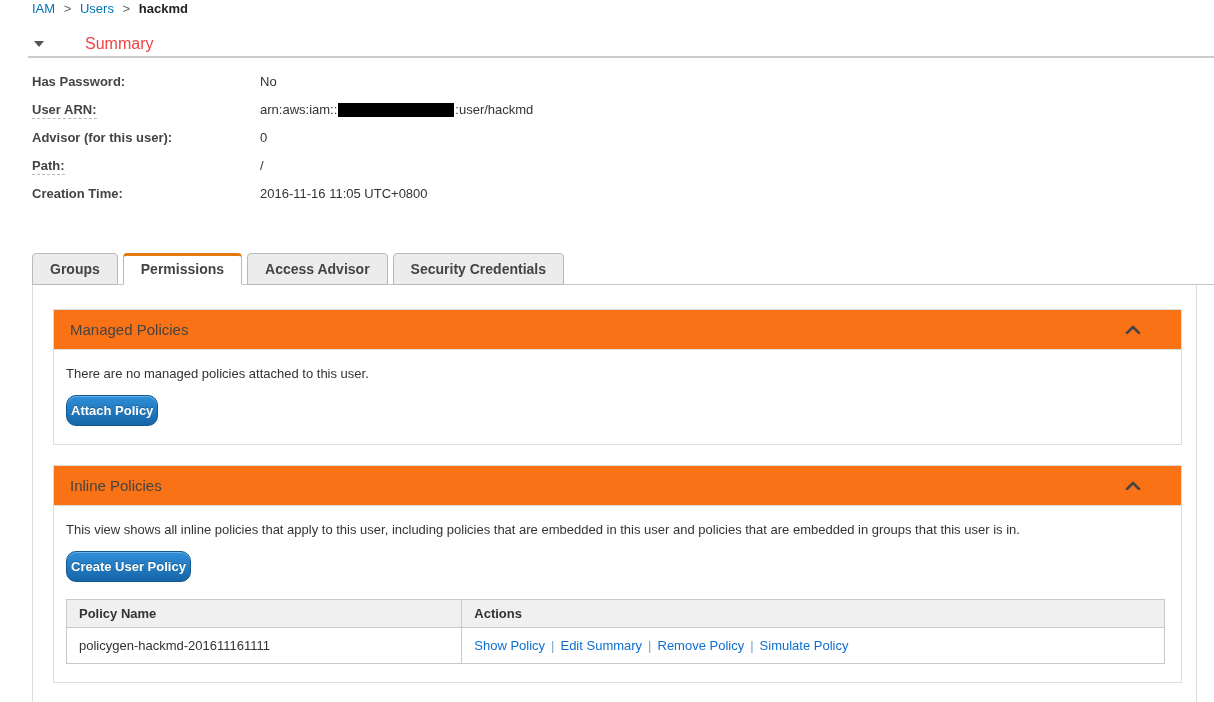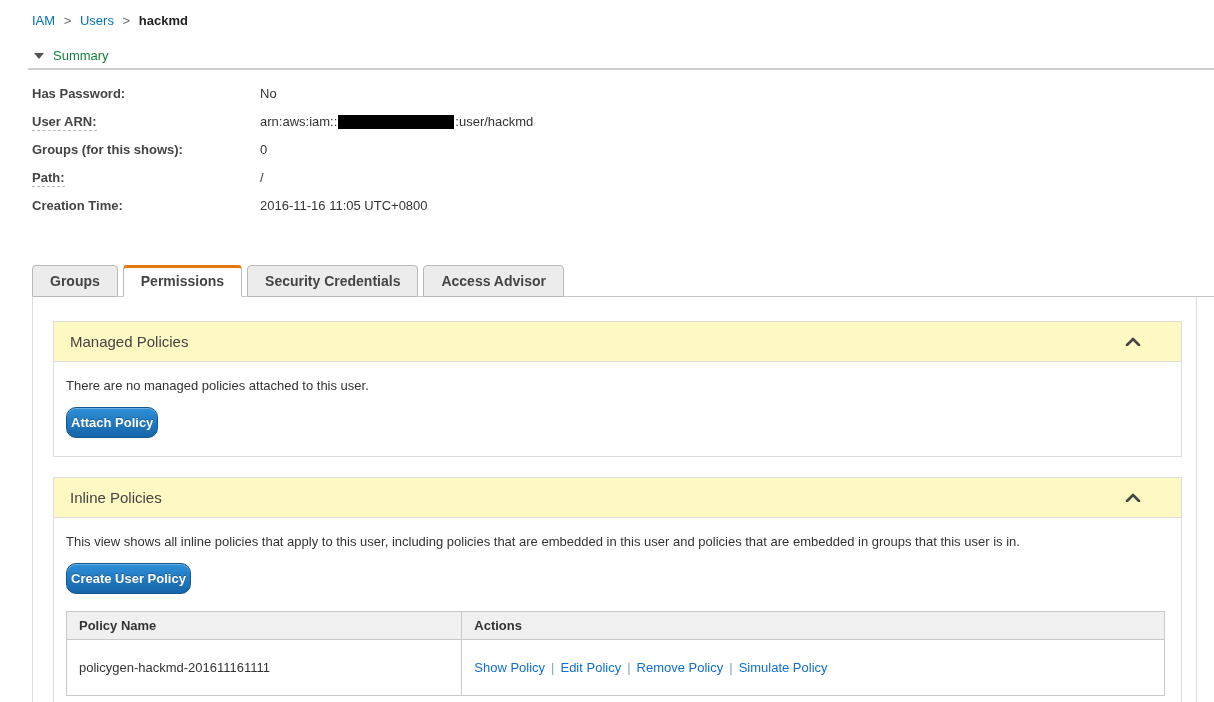--- a/index.html
+++ b/index.html
@@ -5,29 +5,29 @@
   * { box-sizing: border-box; }
   html, body { margin: 0; padding: 0; }
   body {
     width: 1214px; height: 702px; overflow: hidden;
     background: #fff;
     font-family: "Liberation Sans", sans-serif;
     font-size: 13px; color: #444;
   }
 
   
-  .breadcrumb { padding: 13px 0 0 32px; line-height: 16px; }
+  .breadcrumb { padding: 1px 0 0 32px; line-height: 16px; }
   .crumb-link { color: #0073bb; text-decoration: none; cursor: pointer; }
   .crumb-sep { color: #666; margin: 0 5px; }
   .crumb-current { color: #222; font-weight: bold; }
 
   
   .summary-head { margin: 17px 0 0 34px; display: flex; align-items: center; gap: 9px; cursor: pointer; width: 140px; }
   .tri { width: 0; height: 0; border-left: 5px solid transparent; border-right: 5px solid transparent; border-top: 6px solid #555; }
-  .summary-title { font-size: 13px; color: #15803d; line-height: 20px; }
+  .summary-title { font-size: 16px; color: #ef4444; line-height: 20px; margin-left: 32px; }
   .rule { margin: 2px 0 0 28px; border-bottom: 2px solid #ccc; }
 
   
   .fields { margin: 16px 0 0 32px; }
   .field-row { display: flex; margin-bottom: 12px; line-height: 16px; }
   .field-row dt { width: 228px; font-weight: bold; color: #444; }
   .field-row dd { margin: 0; color: #333; }
   .tt { border-bottom: 1px dashed #bbb; padding-bottom: 1px; cursor: help; }
   .redacted { display: inline-block; width: 116px; height: 14px; background: #000; vertical-align: text-bottom; margin: 0 1px; }
 
@@ -49,21 +49,21 @@
     background: #fff;
     padding: 24px 14px 22px 20px;
     min-height: 390px;
   }
 
   
   .box { border: 1px solid #ddd; }
   .box + .box { margin-top: 20px; }
   .box-head {
     display: flex; justify-content: space-between; align-items: center;
-    background: #fef9c3; border-bottom: 1px solid #ddd;
+    background: #f97316; border-bottom: 1px solid #ddd;
     padding: 11px 16px; cursor: pointer;
   }
   .box-title { font-size: 15px; color: #444; }
   .chev { display: inline-flex; margin-right: 24px; cursor: pointer; }
   .box-body { padding: 16px 16px 18px 12px; }
   .box-body p { margin: 0 0 13px 0; color: #333; line-height: 16px; }
 
   
   .btn {
     display: inline-block;
@@ -73,21 +73,21 @@
     border: 1px solid #12578f; border-radius: 10px;
     padding: 7px 4px; cursor: pointer;
     text-shadow: 0 -1px 0 rgba(0,0,0,0.25);
     box-shadow: inset 0 1px 0 rgba(255,255,255,0.3);
   }
 
   
   table.policies { border-collapse: collapse; width: 100%; margin-top: 17px; font-size: 13px; border-radius: 31px; }
   table.policies th, table.policies td { border: 1px solid #c9c9c9; text-align: left; }
   table.policies th { background: #f0f0f0; padding: 6px 12px; color: #333; font-weight: bold; }
-  table.policies td { padding: 20px 12px; color: #333; }
+  table.policies td { padding: 10px 12px; color: #333; }
   .col-name { width: 36%; }
   .actions a { color: #0f6fd0; text-decoration: none; cursor: pointer; }
   .pipe { color: #7ba3cc; margin: 0 6px; }
 </style>
 </head>
 <body>
 
 <nav class="breadcrumb">
   <a class="crumb-link">IAM</a>
   <span class="crumb-sep">&gt;</span>
@@ -105,38 +105,38 @@
 <dl class="fields">
   <div class="field-row">
     <dt><span>Has Password:</span></dt>
     <dd>No</dd>
   </div>
   <div class="field-row">
     <dt><span class="tt">User ARN:</span></dt>
     <dd><span>arn:aws:iam::</span><span class="redacted"></span><span>:user/hackmd</span></dd>
   </div>
   <div class="field-row">
-    <dt><span>Groups (for this shows):</span></dt>
+    <dt><span>Advisor (for this user):</span></dt>
     <dd>0</dd>
   </div>
   <div class="field-row">
     <dt><span class="tt">Path:</span></dt>
     <dd>/</dd>
   </div>
   <div class="field-row">
     <dt><span>Creation Time:</span></dt>
     <dd>2016-11-16 11:05 UTC+0800</dd>
   </div>
 </dl>
 
 <div class="tabs">
   <div class="tab">Groups</div>
   <div class="tab active">Permissions</div>
+  <div class="tab">Access Advisor</div>
   <div class="tab">Security Credentials</div>
-  <div class="tab">Access Advisor</div>
 </div>
 
 <div class="panel">
 
   <section class="box">
     <div class="box-head">
       <span class="box-title">Managed Policies</span>
       <span class="chev">
         <svg width="16" height="9" viewBox="0 0 16 9">
             <path d="M2 8 L8 2 L14 8" stroke="#454545" stroke-width="2.6" fill="none" stroke-linecap="round" stroke-linejoin="round"></path>
@@ -166,21 +166,21 @@
         <thead>
           <tr>
             <th class="col-name">Policy Name</th>
             <th>Actions</th>
           </tr>
         </thead>
         <tbody>
           <tr>
             <td>policygen-hackmd-201611161111</td>
             <td class="actions">
-              <a>Show Policy</a><span class="pipe">|</span><a>Edit Policy</a><span class="pipe">|</span><a>Remove Policy</a><span class="pipe">|</span><a>Simulate Policy</a>
+              <a>Show Policy</a><span class="pipe">|</span><a>Edit Summary</a><span class="pipe">|</span><a>Remove Policy</a><span class="pipe">|</span><a>Simulate Policy</a>
             </td>
           </tr>
         </tbody>
       </table>
     </div>
   </section>
 
 </div>
 
 </body></html>

